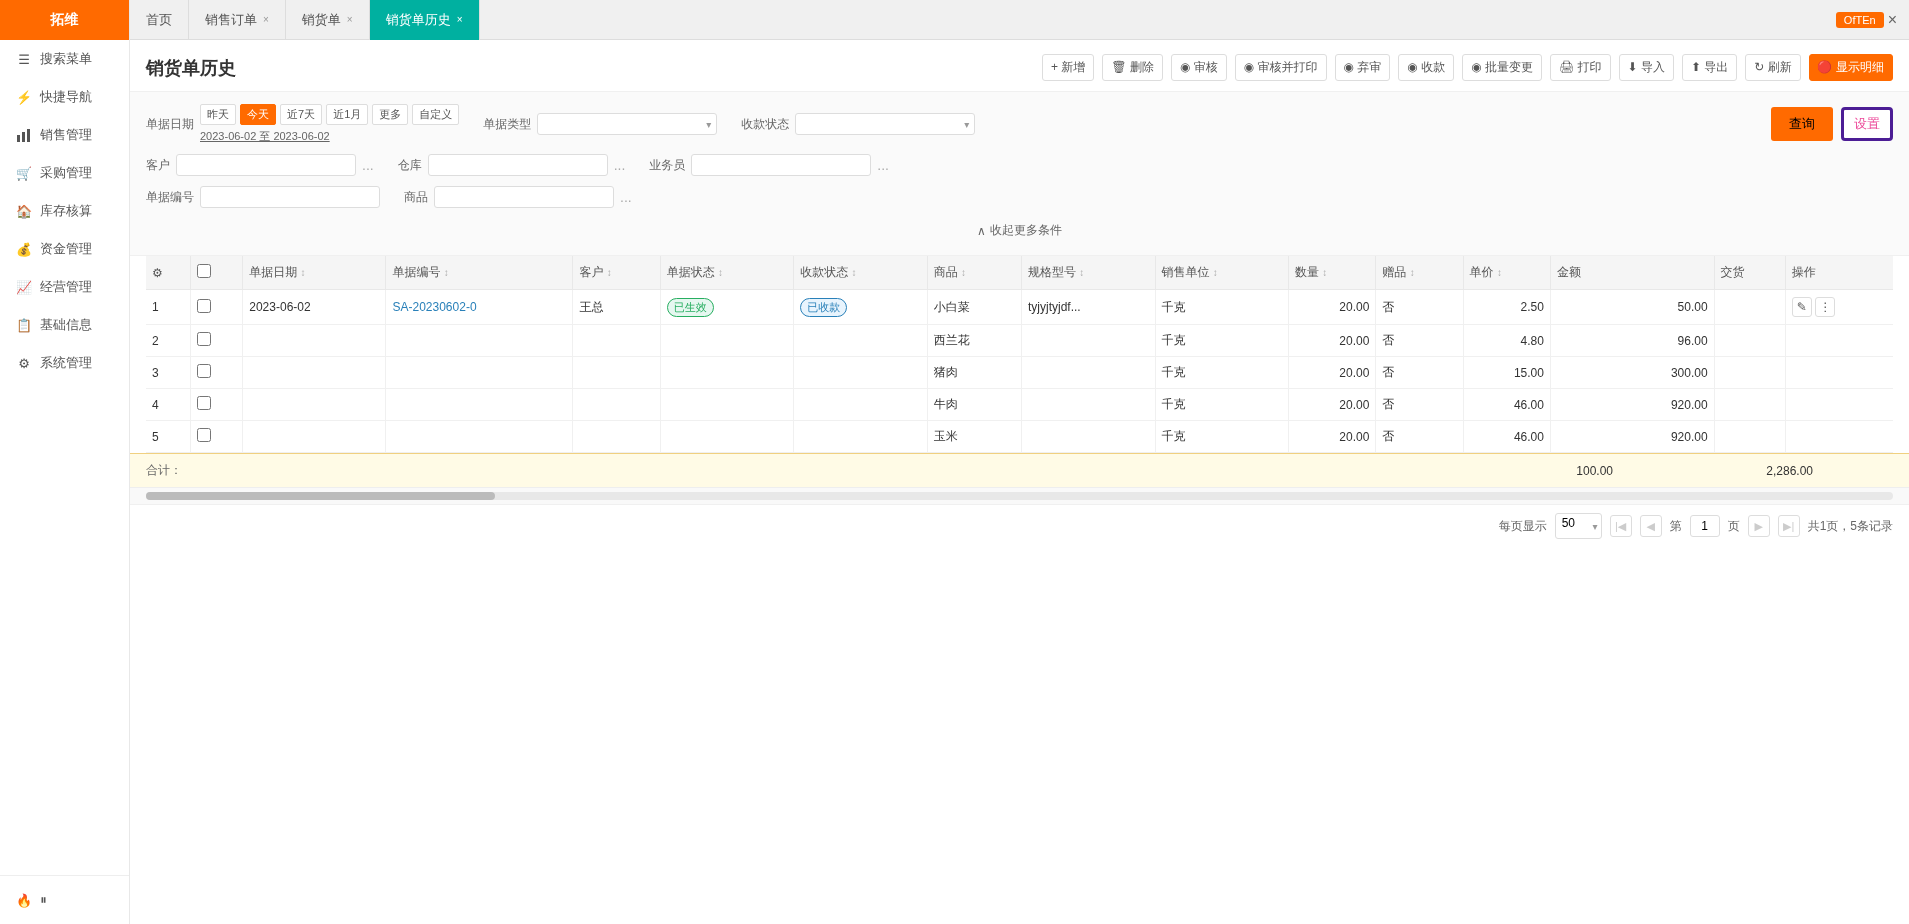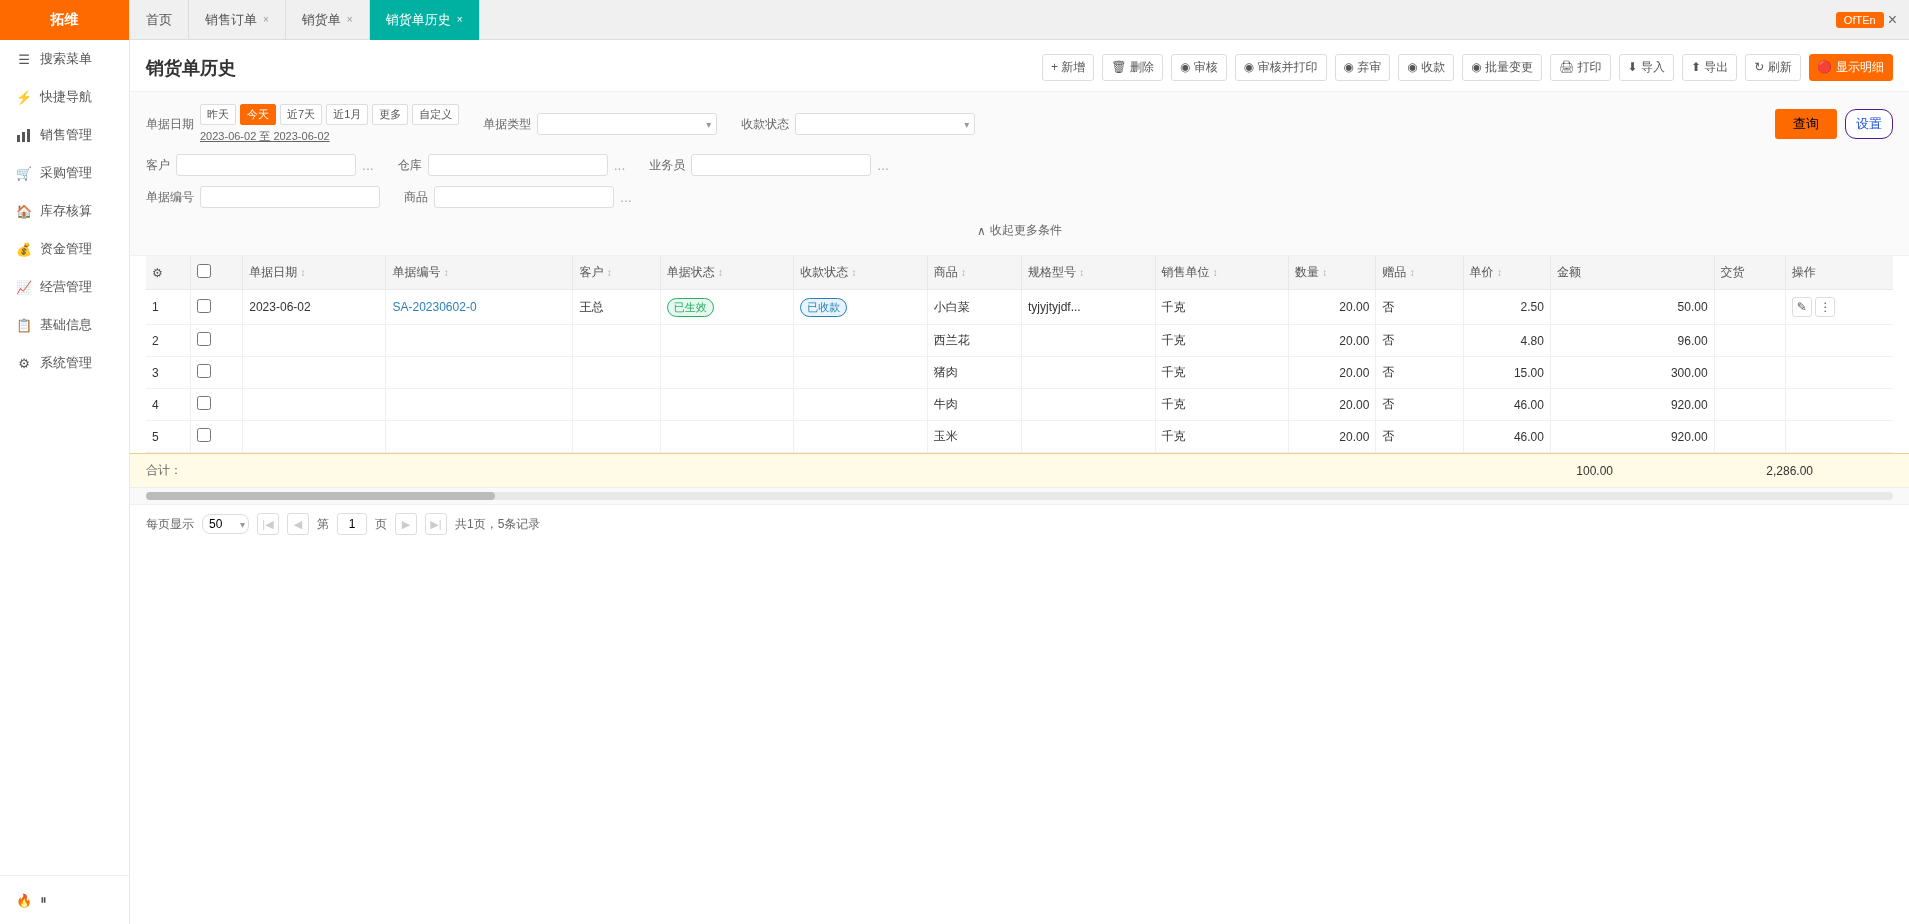--- a/index.html
+++ b/index.html
@@ -65,23 +65,23 @@
     .badge-active { background: #e6f7f0; color: #27ae60; border: 1px solid #27ae60; }
     .badge-paid { background: #e8f4fd; color: #2980b9; border: 1px solid #2980b9; }
     .link-text { color: #2980b9; cursor: pointer; font-size: 12px; }
     .op-btn { display: inline-flex; align-items: center; justify-content: center; width: 20px; height: 20px; border: 1px solid #ddd; border-radius: 3px; cursor: pointer; color: #555; font-size: 12px; }
 
     
     .table-footer { background: #fffbe6; padding: 8px 16px; display: flex; align-items: center; border-top: 1px solid #f0d080; }
     .footer-label { color: #666; font-size: 12px; margin-right: 16px; }
 
     
-    .pagination { display: flex; align-items: center; justify-content: flex-start; padding: 8px 16px; border-top: 1px solid #f0f0f0; gap: 8px; font-size: 12px; }
+    .pagination { display: flex; align-items: center; justify-content: flex-end; padding: 8px 16px; border-top: 1px solid #f0f0f0; gap: 8px; font-size: 12px; }
     .pagination-label { color: #666; }
-    .page-size-select { border: 1px solid #ddd; border-radius: 8px; padding: 2px 18px 2px 6px; font-size: 12px; background: #fff; cursor: pointer; appearance: none; }
+    .page-size-select { border: 1px solid #ddd; border-radius: 3px; padding: 2px 18px 8px 6px; font-size: 12px; background: #fff; cursor: pointer; appearance: none; }
     .page-size-wrapper { position: relative; display: inline-block; }
     .page-size-wrapper::after { content: '▾'; position: absolute; right: 4px; top: 50%; transform: translateY(-50%); pointer-events: none; color: #999; font-size: 10px; }
     .pag-btn { width: 22px; height: 22px; border: 1px solid #ddd; border-radius: 3px; display: inline-flex; align-items: center; justify-content: center; cursor: pointer; color: #555; font-size: 11px; background: #fff; }
     .pag-btn.disabled { color: #ccc; cursor: default; }
     .pag-current { width: 30px; height: 22px; border: 1px solid #ddd; border-radius: 3px; text-align: center; font-size: 12px; }
     .pag-total { color: #666; }
 
     
     .content::-webkit-scrollbar { width: 6px; }
     .content::-webkit-scrollbar-thumb { background: #ccc; border-radius: 3px; }
@@ -220,21 +220,21 @@
           <span class="filter-label">收款状态</span>
           <div class="filter-select-wrapper">
             <select class="filter-select">
               <option value=""></option>
             </select>
           </div>
         </div>
 
         <div style="margin-left:auto; display:flex; gap:8px;">
           <button style="background:#ff6a00; color:#000000; border:none; border-radius:3px; padding:5px 18px; cursor:pointer; font-size:13px;">查询</button>
-          <button style="background:#fff; color:#1d4ed8; border:1px solid #4c1d95; border-radius:11px; padding:5px 10px; cursor:pointer; font-size:13px;">设置</button>
+          <button style="background:#fff; color:#ec4899; border:3px solid #4c1d95; border-radius:4px; padding:5px 10px; cursor:pointer; font-size:13px;">设置</button>
         </div>
       </div>
 
       <div class="filter-row">
 
         <div class="filter-item">
           <span class="filter-label">客户</span>
           <input class="filter-input" type="text" style="">
           <span class="filter-dots">...</span>
         </div>

